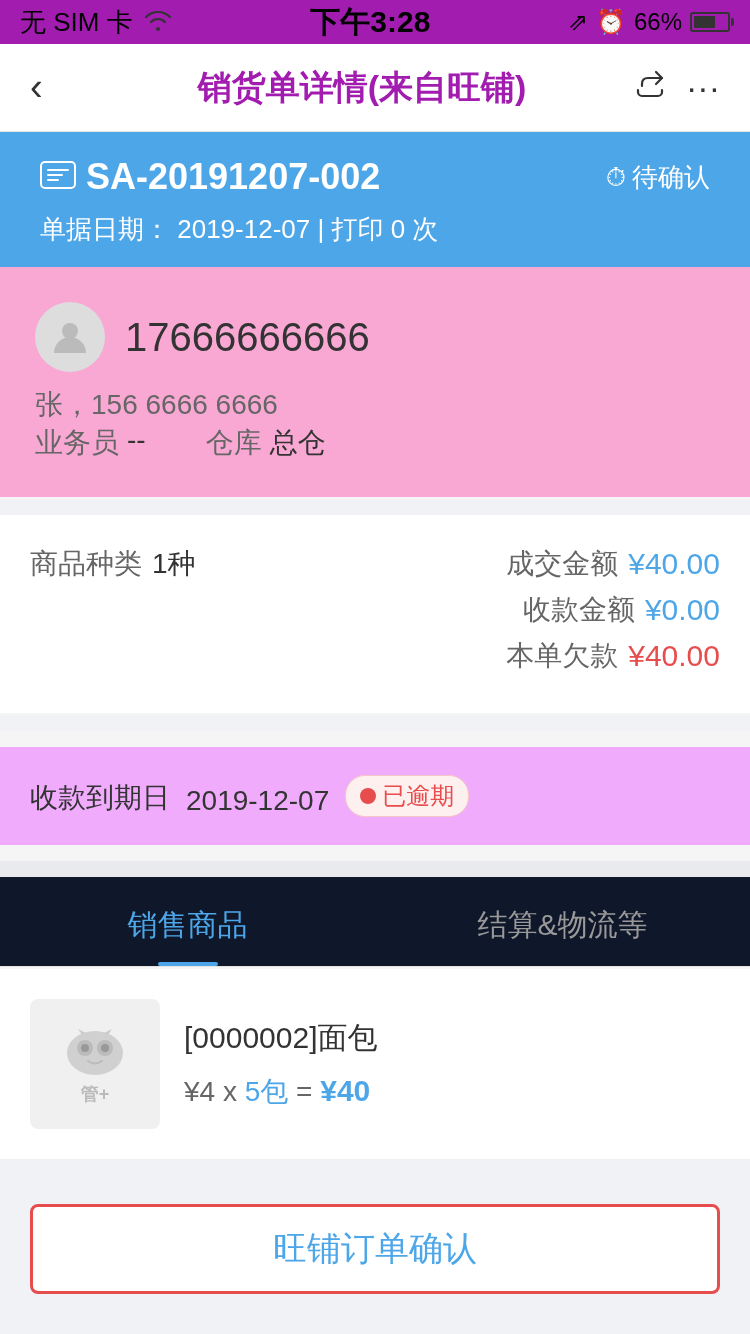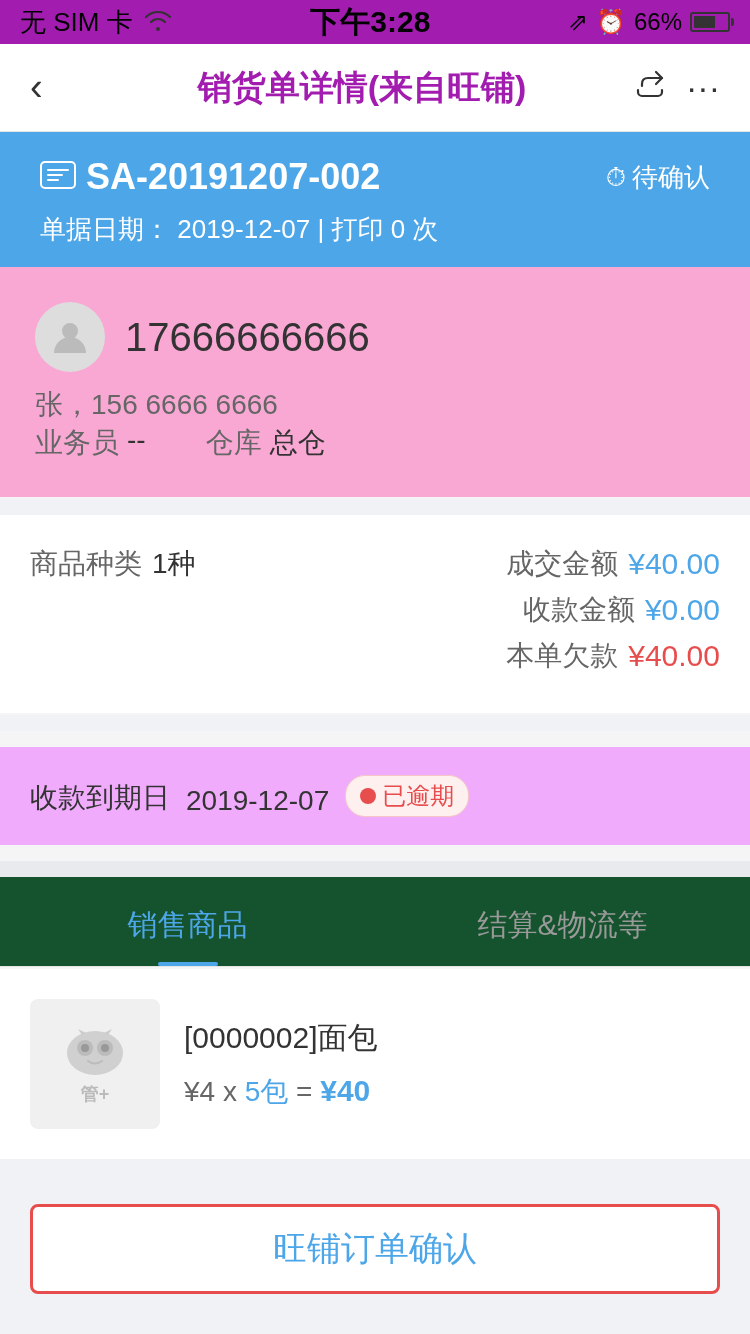--- a/index.html
+++ b/index.html
@@ -202,21 +202,21 @@
     }
     .overdue-dot {
       width: 16px; height: 16px;
       background: #e84d4d;
       border-radius: 50%;
       display: inline-block;
     }
 
     
     .tabs-section {
-      background: #14532d;
+      background: #0f172a;
       display: flex;
       border-bottom: 1px solid #e5e5e5;
       justify-content: flex-end;
     }
     .tab-item {
       flex: 1;
       text-align: center;
       padding: 28px 0 20px;
       font-size: 30px;
       color: #999;

